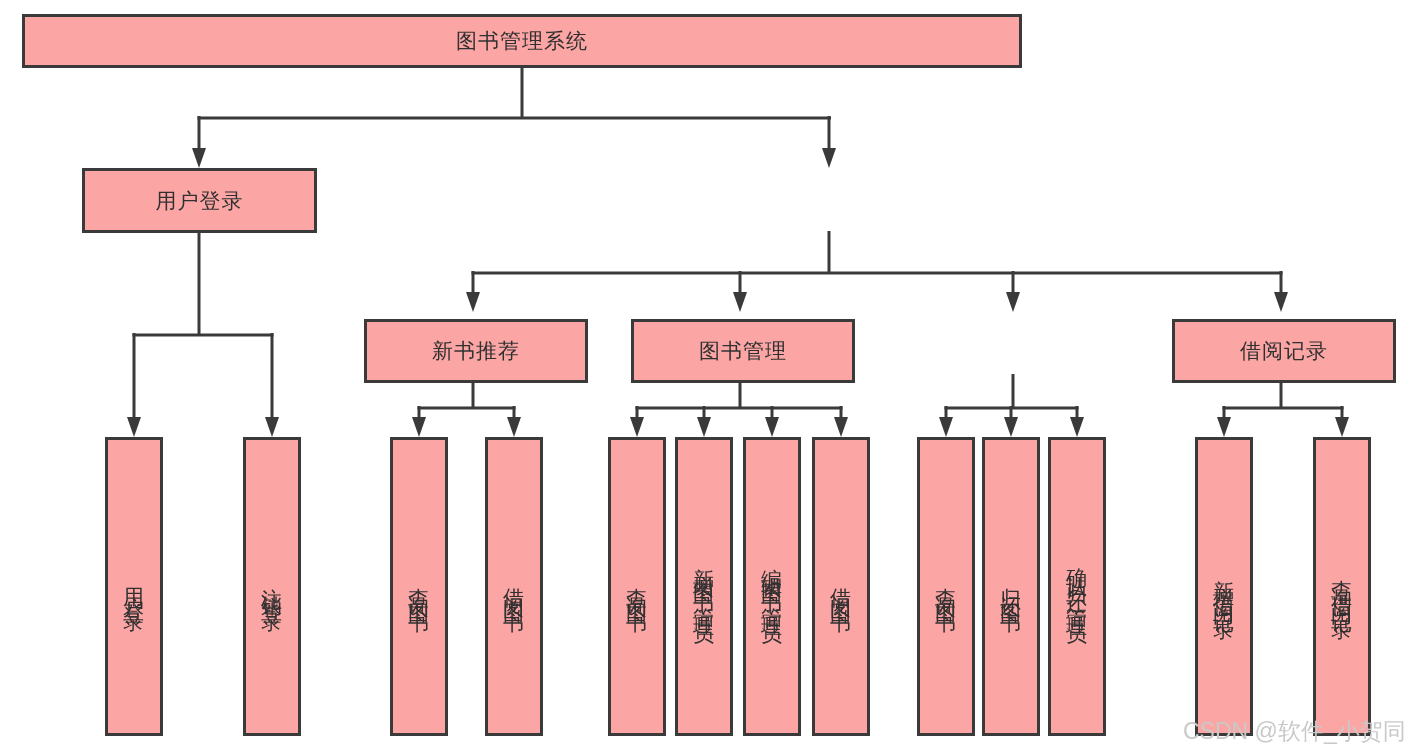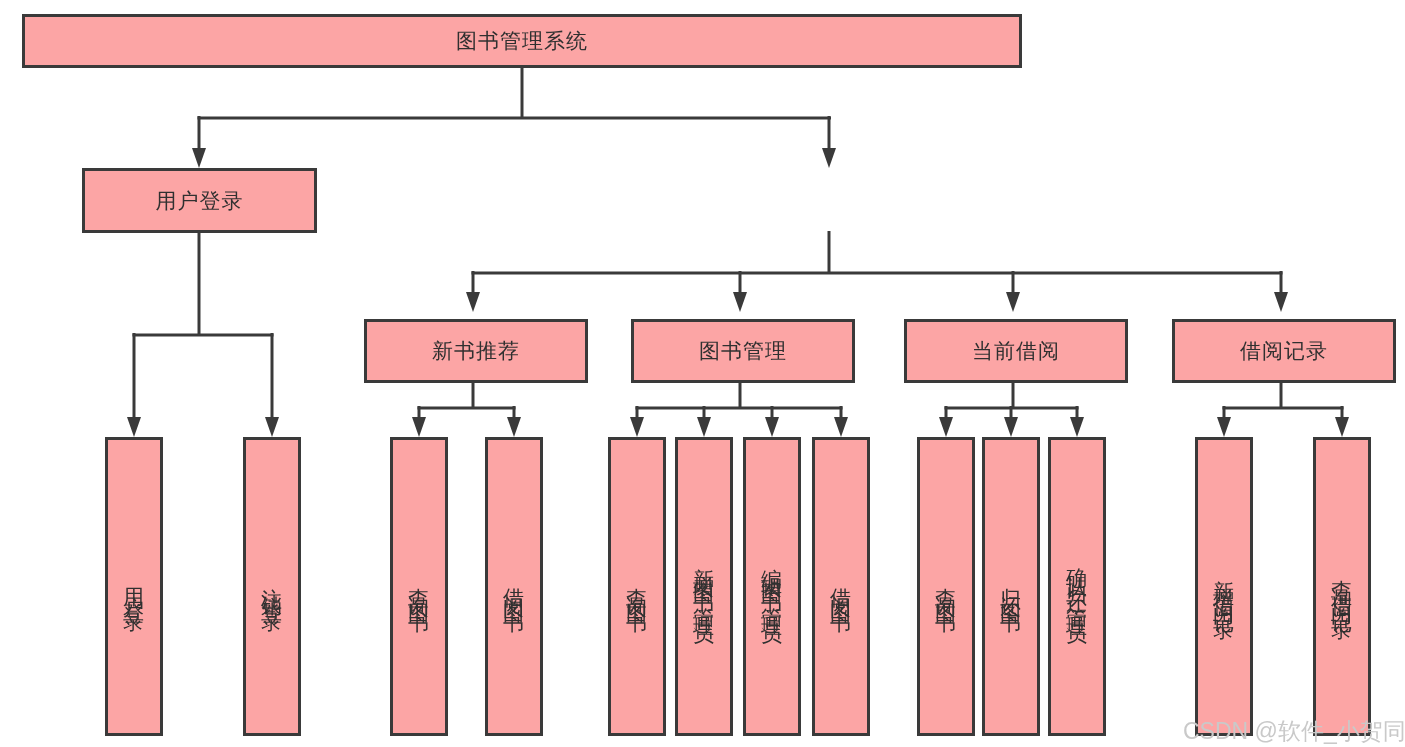--- a/index.html
+++ b/index.html
@@ -147,23 +147,20 @@
   <div class="node lvl2" style="left:82px">
     <span>用户登录</span>
   </div>
 
   <div class="node lvl3" style="left:364px">
     <span>新书推荐</span>
   </div>
   <div class="node lvl3" style="left:631px">
     <span>图书管理</span>
   </div>
-  <div class="node lvl3" style="left:904px">
-    <span>当前借阅</span>
-  </div>
   <div class="node lvl3" style="left:1172px">
     <span>借阅记录</span>
   </div>
 
   <div class="node leaf" style="left:105px">
     <span class="vtext">用户登录</span>
   </div>
   <div class="node leaf" style="left:243px">
     <span class="vtext">注销登录</span>
   </div>

